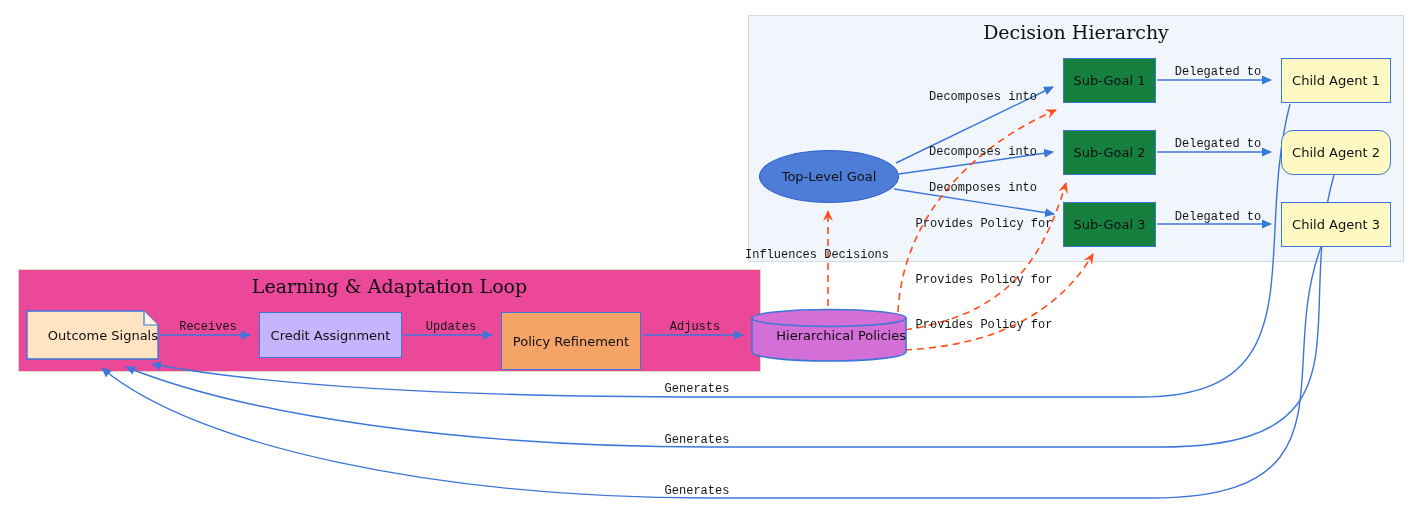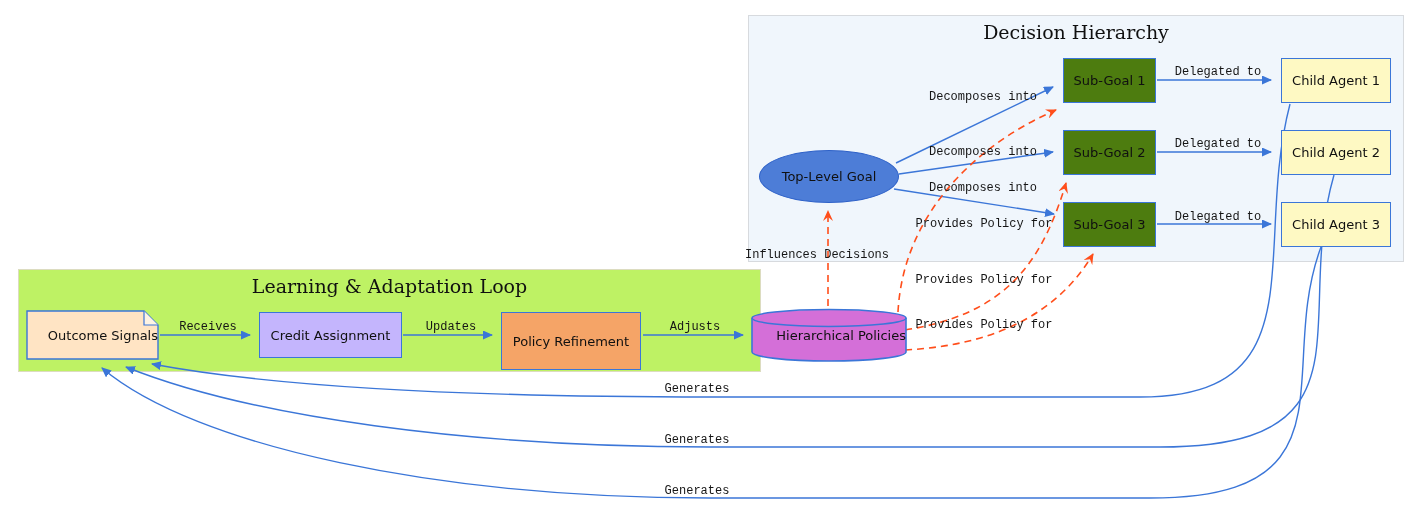--- a/index.html
+++ b/index.html
@@ -5,33 +5,33 @@
   html,body { margin:0; padding:0; background:#ffffff; }
   #canvas {
     position:relative; width:1417px; height:507px;
     font-family:"DejaVu Sans","Liberation Sans",sans-serif;
     color:#111; overflow:hidden; background:#ffffff;padding-left:8px;
   }
   svg.layer { position:absolute; left:0; top:0; width:1417px; height:507px; }
 
   .cluster { position:absolute; box-sizing:border-box; border:1px solid #d7dade; }
   .cluster.hierarchy { left:748px; top:15px; width:656px; height:247px; background:#f0f6fc; }
-  .cluster.loop { left:18px; top:269px; width:743px; height:103px; background:#bef264; border-color:#dcdcc0; }
+  .cluster.loop { left:18px; top:269px; width:743px; height:103px; background:#ec4899; border-color:#dcdcc0; }
   .cluster-title {
     position:absolute; left:0; right:0; top:5px; text-align:center;
     font-family:"DejaVu Serif","Liberation Serif",serif; font-size:19px; color:#101010;
   }
 
   .node {
     position:absolute; box-sizing:border-box; display:flex;
     align-items:center; justify-content:center; text-align:center;
     border:1.4px solid #3b76d8; font-size:13px; color:#101010;
   }
   .ellipse { border-radius:50%; background:#4d7dd7; border-color:#2f62c8; }
-  .subgoal { background:#4d7c0f; }
+  .subgoal { background:#15803d; }
   .child   { background:#fef9c3; }
   .credit  { background:#c4b5fd;align-items:center; }
   .policy  { background:#f5a467; }
   .overlay-label {
     position:absolute; display:flex; align-items:center; justify-content:flex-end;
     text-align:center; font-size:13px; color:#101010; pointer-events:none;
   }
 
   .edge-label {
     position:absolute; transform:translate(-50%,-50%);
@@ -103,21 +103,21 @@
   <div class="node subgoal" style="left:1063px; top:130px; width:93px; height:45px;">
     <span>Sub-Goal 2</span>
   </div>
   <div class="node subgoal" style="left:1063px; top:202px; width:93px; height:45px;">
     <span>Sub-Goal 3</span>
   </div>
 
   <div class="node child" style="left:1281px; top:58px; width:110px; height:45px;">
     <span>Child Agent 1</span>
   </div>
-  <div class="node child" style="left:1281px; top:130px; width:110px; height:45px;">
+  <div class="node child" style="left:1281px; top:130px; width:110px; height:45px;border-radius:12px;">
     <span>Child Agent 2</span>
   </div>
   <div class="node child" style="left:1281px; top:202px; width:110px; height:45px;">
     <span>Child Agent 3</span>
   </div>
 
   <div class="overlay-label" style="left:27px; top:311px; width:131px; height:48px;">
     <span>Outcome Signals</span>
   </div>
 

